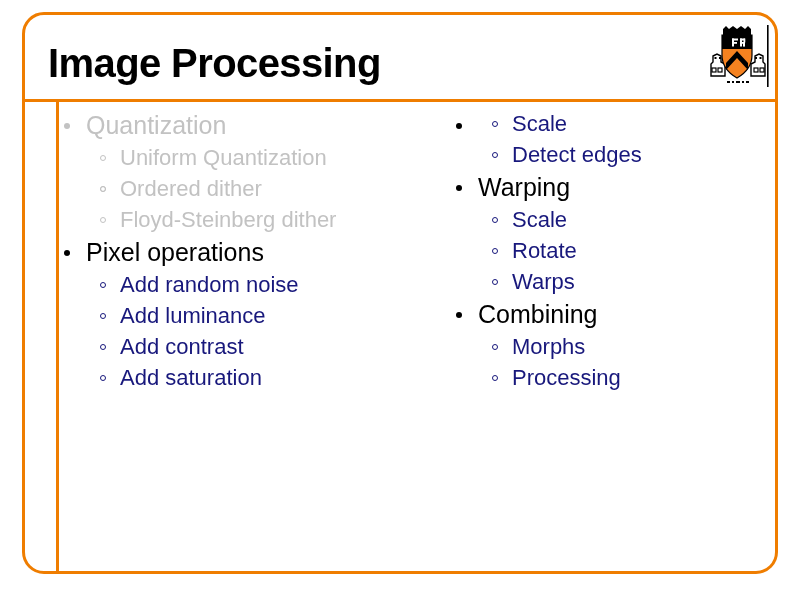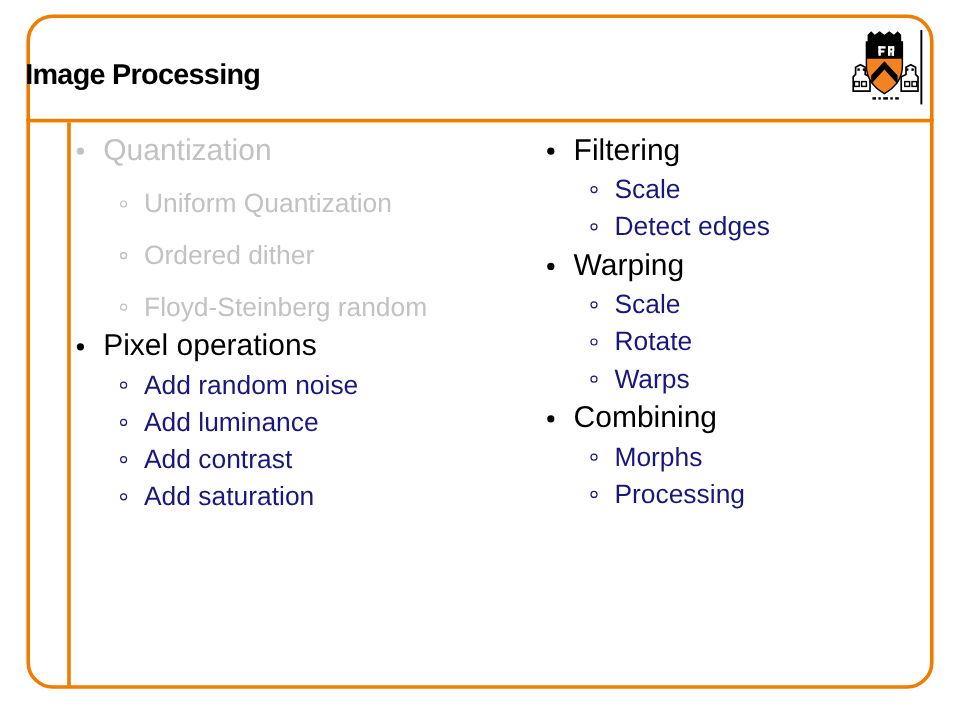--- a/index.html
+++ b/index.html
@@ -49,24 +49,24 @@
     left: 56px;
     top: 102px;
     width: 3px;
     height: 470px;
     background: #ef7d00;
   }
 
   
   .title {
     position: absolute;
-    left: 21px;
+    left: 48px;
     top: 40px;
     font-family: "Liberation Sans", "DejaVu Sans", sans-serif;
-    font-size: 24px;
+    font-size: 40px;
     font-weight: bold;
     letter-spacing: -0.6px;
     color: #000000;
     line-height: 46px;
     white-space: nowrap;
   }
 
   
   .logo {
     position: absolute;
@@ -130,21 +130,21 @@
     width: 6px;
     height: 6px;
     border: 1.5px solid #18187c;
     border-radius: 50%;
     box-sizing: border-box;
   }
 
   
   .dim.l1 { color: #c2c2c2; }
   .dim.l1 .dot { background: #c2c2c2; }
-  .dim.l2 { color: #c2c2c2; margin-top: 12px; }
+  .dim.l2 { color: #c2c2c2; }
   .dim.l2 .ring { border-color: #c2c2c2; }
 </style>
 </head>
 <body>
 
 <div id="slide">
 
   <div class="frame"></div>
   <div class="header-rule"></div>
   <div class="body-rule"></div>
@@ -218,21 +218,21 @@
         </div>
         <div class="l2 dim">
           <span class="ring"></span>
         </div>
         <div class="l2 dim">
           <span class="ring"></span>
           <span>Ordered dither</span>
         </div>
         <div class="l2 dim">
           <span class="ring"></span>
-          <span>Floyd-Steinberg random</span>
+          <span>Floyd-Steinberg dither</span>
         </div>
       </div>
 
       <div class="group">
         <div class="l1">
           <span class="dot"></span>
           <span>Pixel operations</span>
         </div>
         <div class="l2">
           <span class="ring"></span>
@@ -252,21 +252,20 @@
         </div>
       </div>
 
     </div>
 
     <div class="col col-right">
 
       <div class="group">
         <div class="l1">
           <span class="dot"></span>
-          <span>Filtering</span>
         </div>
         <div class="l2">
           <span class="ring"></span>
           <span>Scale</span>
         </div>
         <div class="l2">
           <span class="ring"></span>
           <span>Detect edges</span>
         </div>
       </div>

